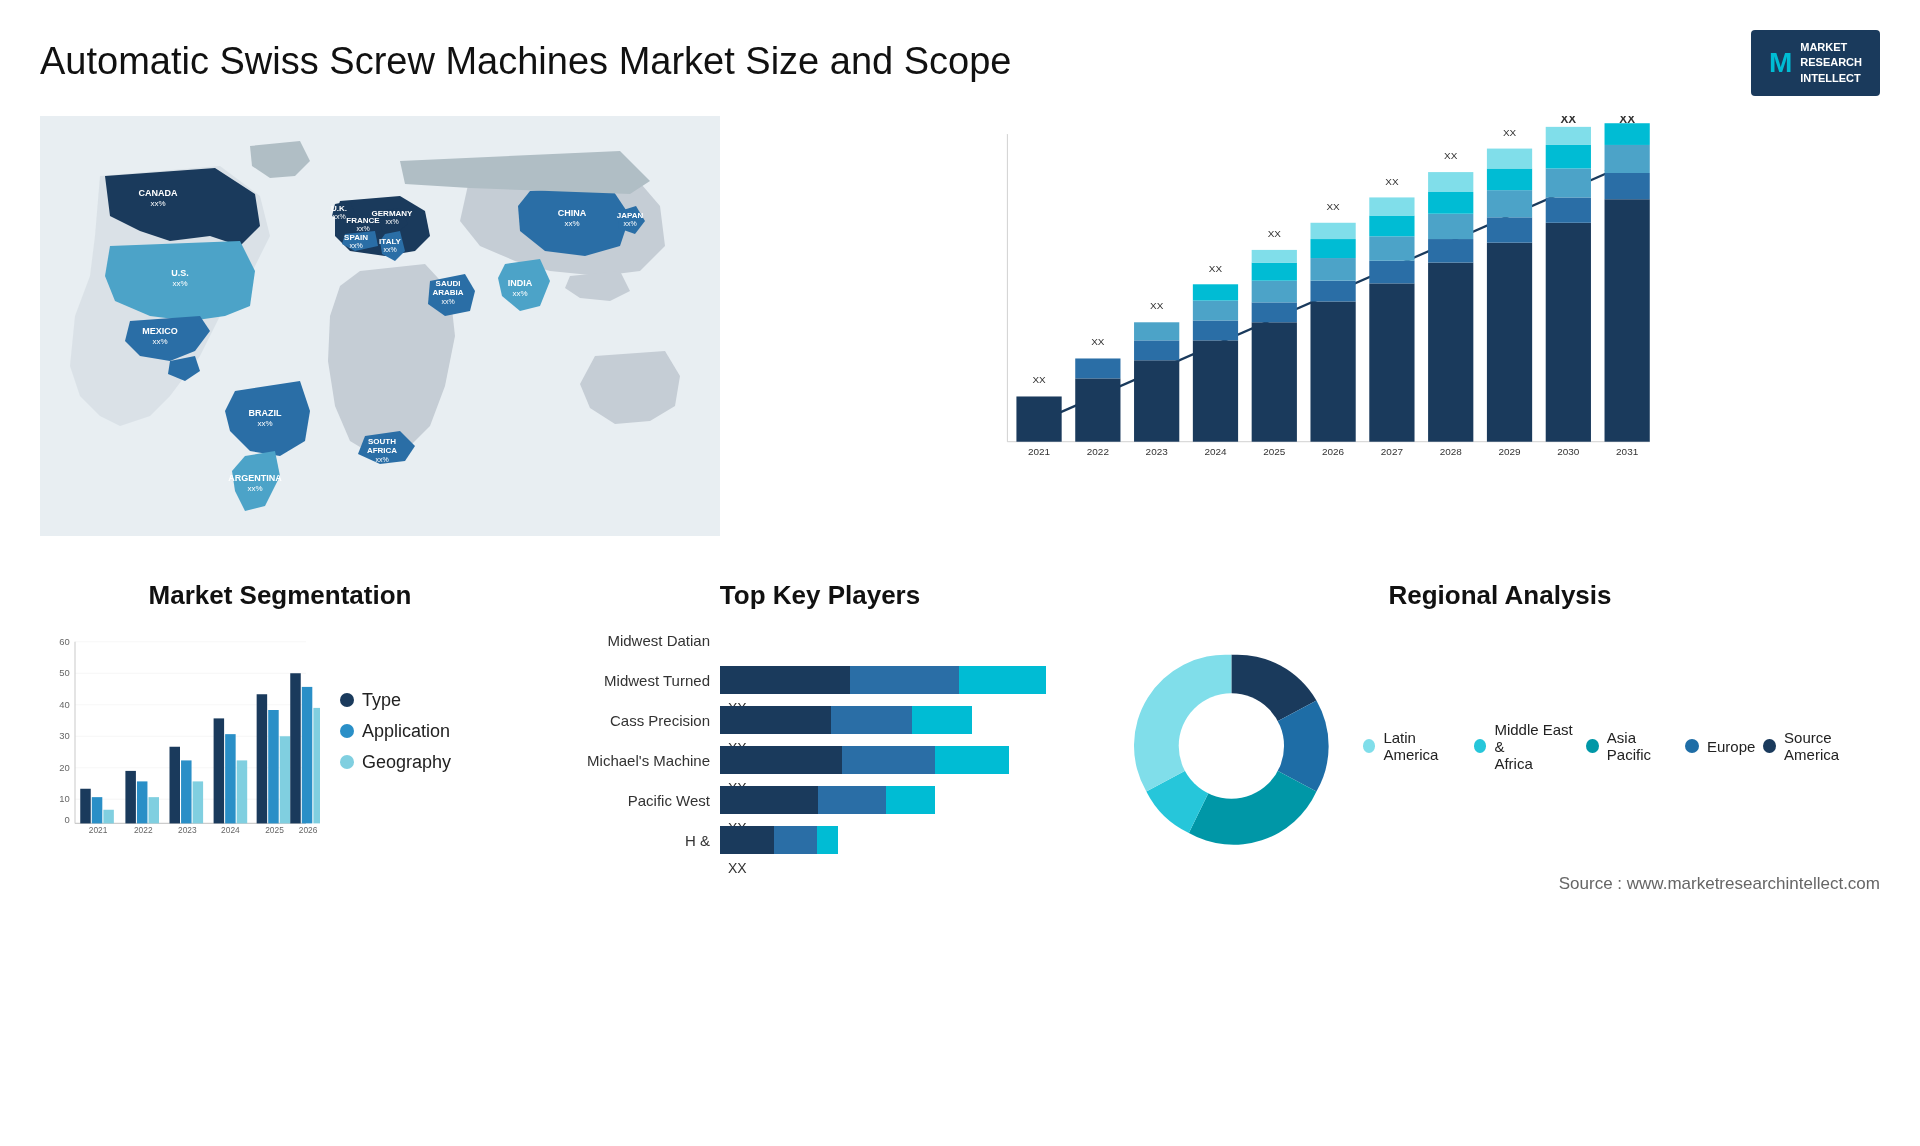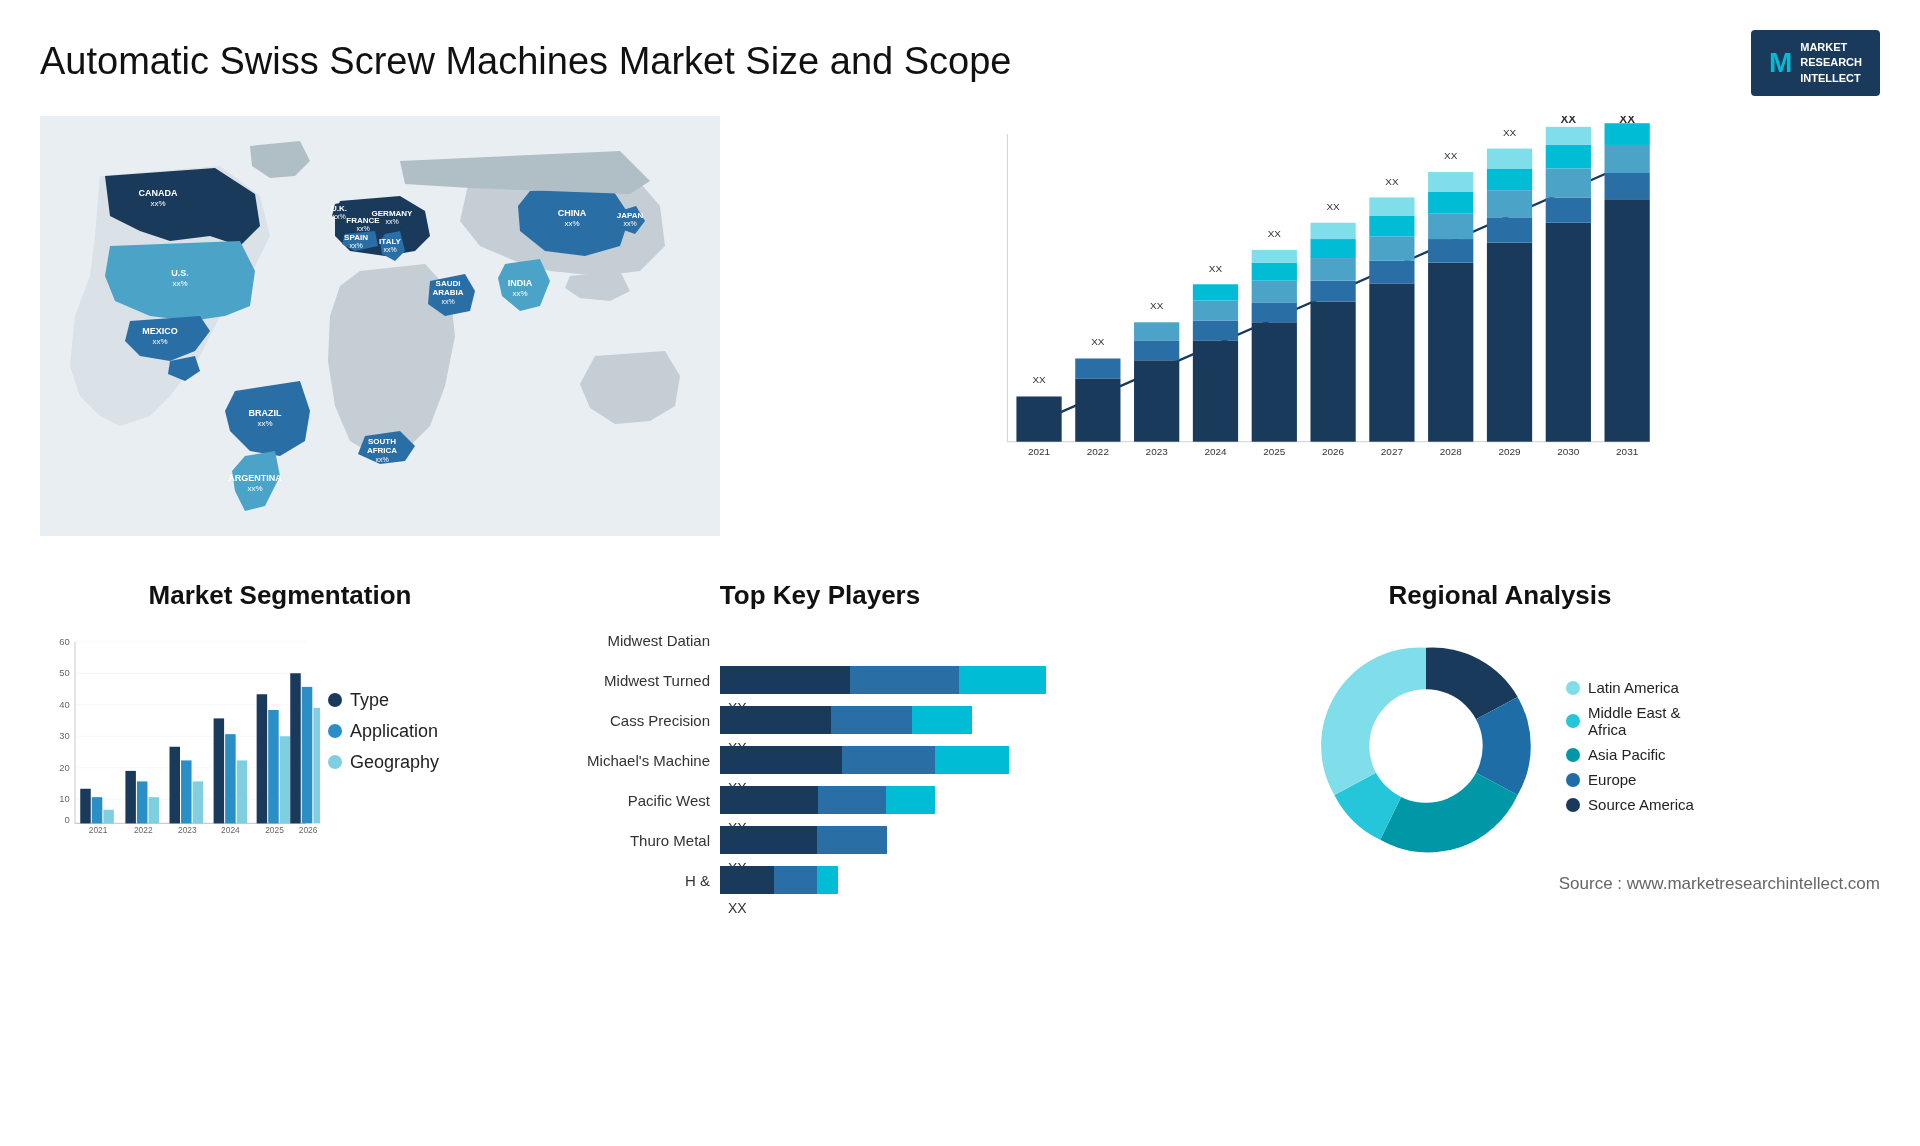--- a/index.html
+++ b/index.html
@@ -85,21 +85,21 @@
       font-weight: 700;
       text-align: center;
       margin-bottom: 15px;
       color: #111;
     }
     
     .bar-chart-svg { width: 100%; height: 380px; }
     
     .seg-chart-area {
       display: flex;
-      gap: 8px;
+      gap: 20px;
       align-items: center;
     }
     .seg-legend {
       display: flex;
       flex-direction: column;
       gap: 10px;
     }
     .legend-item {
       display: flex;
       align-items: center;
@@ -145,21 +145,20 @@
     }
     
     .donut-area {
       display: flex;
       align-items: center;
       gap: 20px;
       justify-content: center;
     }
     .donut-legend {
       display: flex;
-      flex-direction: column;
       gap: 8px;
     }
     .donut-legend-item {
       display: flex;
       align-items: center;
       gap: 8px;
       font-size: 15px;
     }
     .donut-dot {
       width: 14px;
@@ -513,30 +512,20 @@
         <div class="player-bar-outer">
           <div class="player-bar-inner" style="width:58%">
             <div class="bar-seg1" style="flex:3"></div>
             <div class="bar-seg2" style="flex:2.1"></div>
             <div class="bar-seg3" style="flex:1.5"></div>
           </div>
           <span class="player-value">XX</span>
         </div>
       </div>
 
-      <div class="player-row">
-        <div class="player-name">Thuro Metal</div>
-        <div class="player-bar-outer">
-          <div class="player-bar-inner" style="width:45%">
-            <div class="bar-seg1" style="flex:2.8"></div>
-            <div class="bar-seg2" style="flex:2"></div>
-          </div>
-          <span class="player-value">XX</span>
-        </div>
-      </div>
 
       <div class="player-row">
         <div class="player-name">H &amp;</div>
         <div class="player-bar-outer">
           <div class="player-bar-inner" style="width:32%">
             <div class="bar-seg1" style="flex:2.5"></div>
             <div class="bar-seg2" style="flex:2"></div>
             <div class="bar-seg3" style="flex:1"></div>
           </div>
           <span class="player-value">XX</span>

